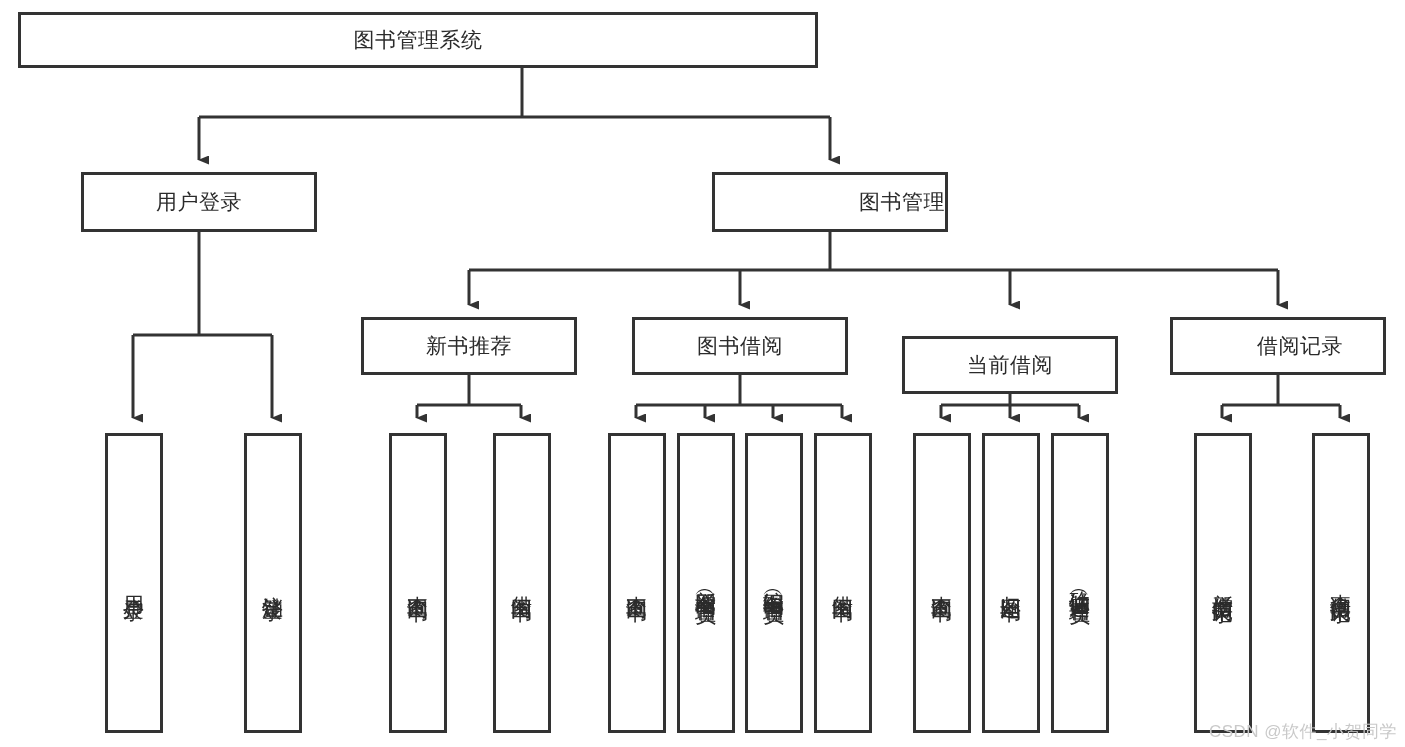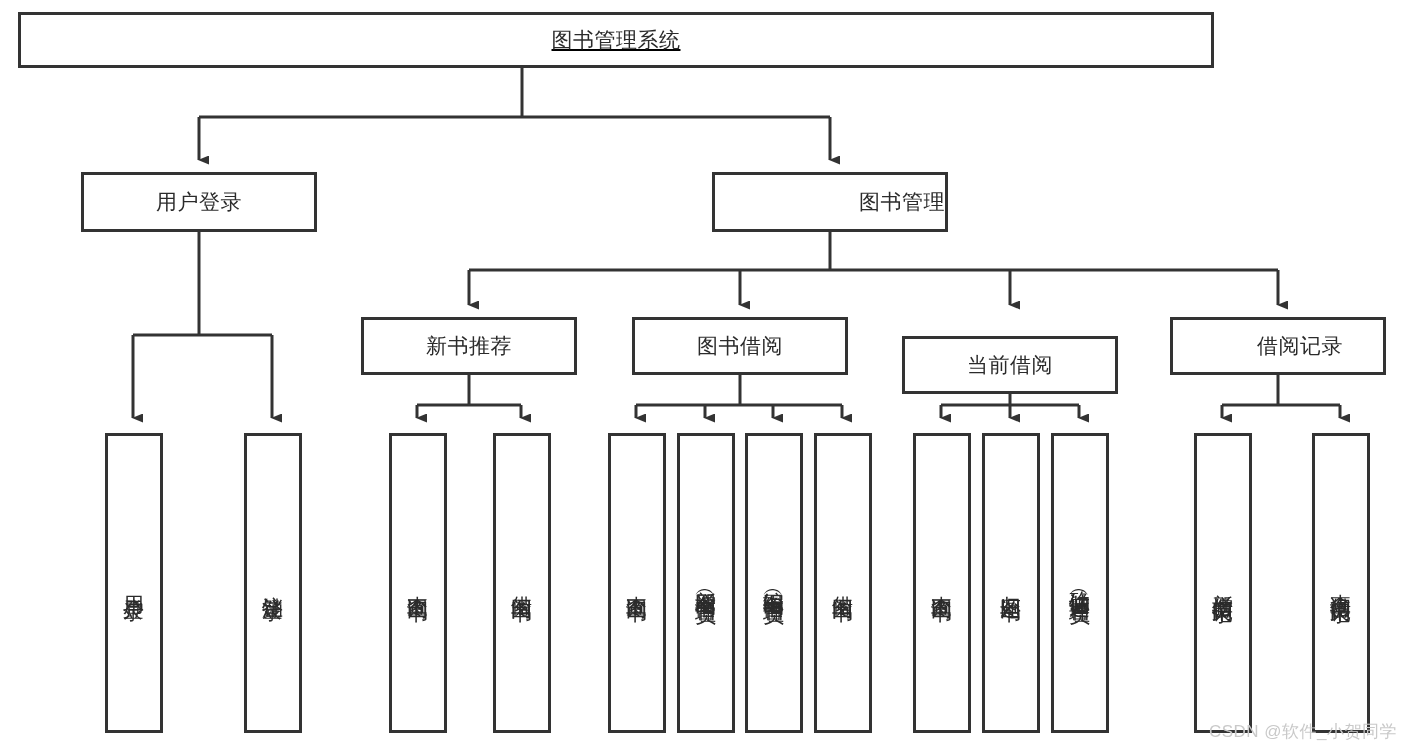--- a/index.html
+++ b/index.html
@@ -115,21 +115,21 @@
       <path d="M1010,405 L1010,418" marker-end="url(#arrowhead)"></path>
       <path d="M1079,405 L1079,418" marker-end="url(#arrowhead)"></path>
 
       <path d="M1278,375 L1278,405"></path>
       <path d="M1222,405 L1340,405"></path>
       <path d="M1222,405 L1222,418" marker-end="url(#arrowhead)"></path>
       <path d="M1340,405 L1340,418" marker-end="url(#arrowhead)"></path>
     </g>
   </svg>
 
-  <div class="node-box" style="left:18px; top:12px; width:1196px; height:56px;text-decoration:underline;">
+  <div class="node-box" style="left:18px; top:12px; width:800px; height:56px;">
     <span class="node-label">图书管理系统</span>
   </div>
 
   <div class="node-box" style="left:81px; top:172px; width:236px; height:60px;">
     <span class="node-label">用户登录</span>
   </div>
   <div class="node-box" style="left:712px; top:172px; width:236px; height:60px;justify-content:flex-end;">
     <span class="node-label">图书管理</span>
   </div>
 

